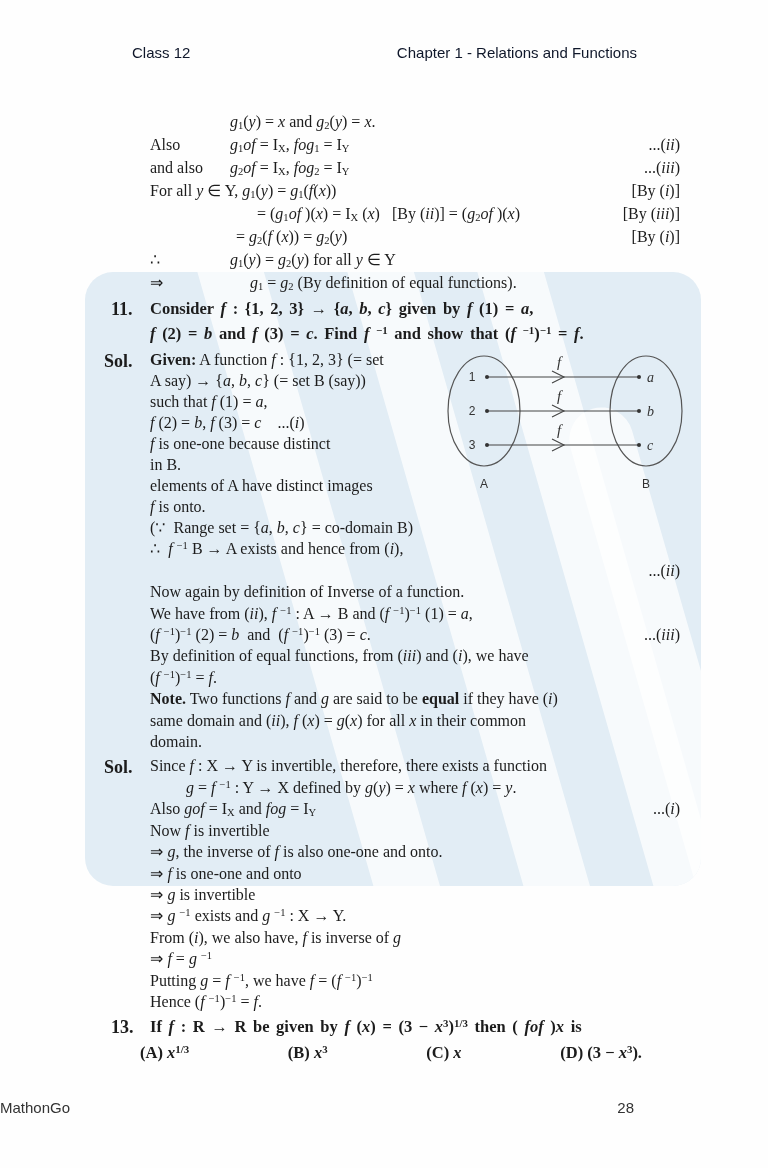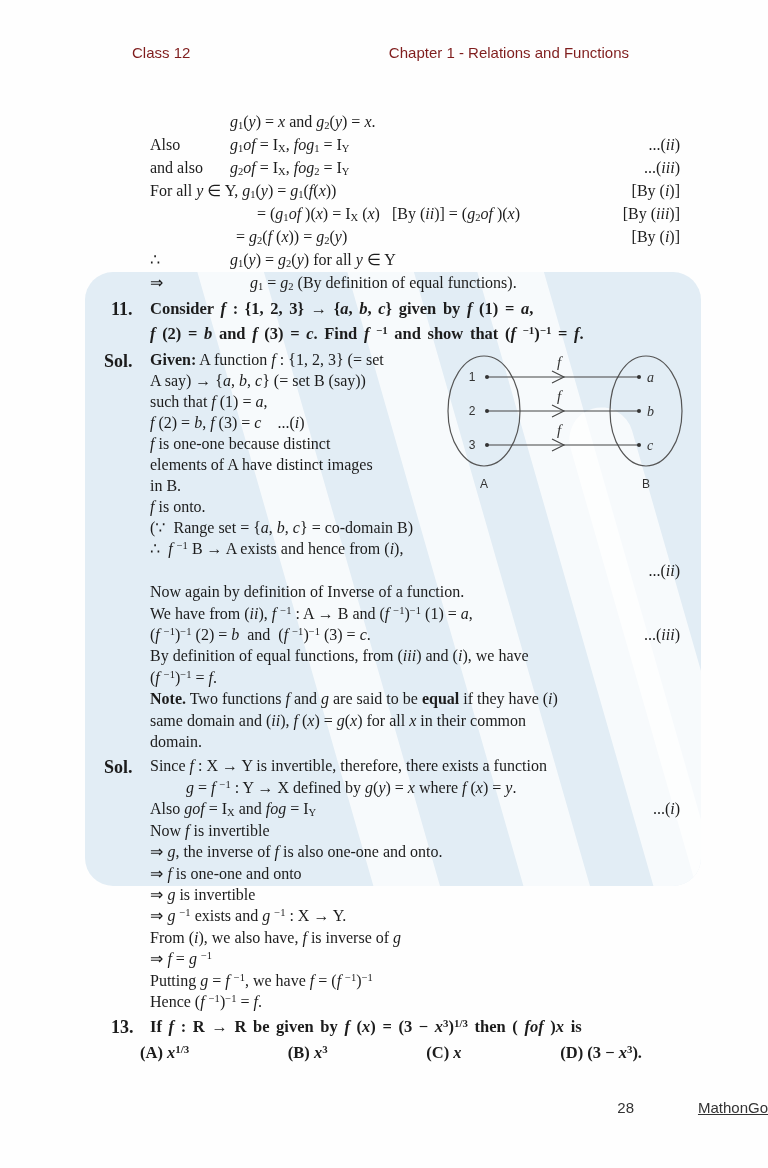--- a/index.html
+++ b/index.html
@@ -8,27 +8,27 @@
   
   .watermark{position:absolute;left:85px;top:272px;width:616px;height:614px;
              border-radius:28px;background:var(--wm,#e2edf5);overflow:hidden;z-index:0;}
   .stripe{position:absolute;top:-80px;width:64px;height:860px;
           background:rgba(255,255,255,0.72);border-radius:40px;transform:rotate(-16deg);}
   .stripe.s1{left:214px;}
   .stripe.s2{left:364px;}
   .stripe.s3{left:494px;}
   .stripe.s4{left:594px;top:120px;}
   
-  .header{position:absolute;top:44px;left:0;right:8px;height:20px;z-index:2;
-          font-family:"Liberation Sans",sans-serif;font-size:15px;color:#7f1d1d;}
+  .header{position:absolute;top:44px;left:0;right:0;height:20px;z-index:2;
+          font-family:"Liberation Sans",sans-serif;font-size:15px;color:#0f172a;}
   .header .hl{position:absolute;left:132px;top:0;}
   .header .hr{position:absolute;right:131px;top:0;}
   .footer{position:absolute;top:1099px;left:0;right:0;height:20px;z-index:2;
           font-family:"Liberation Sans",sans-serif;font-size:15px;color:#333;}
-  .fbrand{position:absolute;left:0;right:0;text-align:right;text-decoration:underline;}
+  .fbrand{position:absolute;left:0;right:0;text-align:left;}
   .fpage{position:absolute;right:134px;top:0;}
   
   .content{position:absolute;left:104px;top:110px;width:576px;z-index:2;font-size:16px;}
   .line{display:flex;align-items:baseline;line-height:22px;}
   .llabel{flex:0 0 80px;}
   .lnote{margin-left:auto;padding-left:8px;white-space:nowrap;}
   .eq{padding-left:46px;}
   .eq .line{line-height:23px;}
   .qrow{display:flex;margin-top:3px;}
   .marker{flex:0 0 46px;box-sizing:border-box;font-weight:bold;font-size:18px;line-height:24px;}
@@ -162,24 +162,24 @@
           <div class="line narrow">
             <span>such that <i>f</i> (1) = <i>a</i>,</span>
           </div>
           <div class="line narrow">
             <span><i>f</i> (2) = <i>b</i>, <i>f</i> (3) = <i>c</i>&nbsp;&nbsp;&nbsp;&nbsp;...(<i>i</i>)</span>
           </div>
           <div class="line narrow">
             <span><i>f</i> is one-one because distinct</span>
           </div>
           <div class="line narrow">
+            <span>in B.</span>
+          </div>
+          <div class="line narrow">
             <span>elements of A have distinct images</span>
-          </div>
-          <div class="line narrow">
-            <span>in B.</span>
           </div>
           <div class="line narrow">
             <span><i>f</i> is onto.</span>
           </div>
           <div class="line">
             <span>(∵&nbsp;&nbsp;Range set = {<i>a</i>, <i>b</i>, <i>c</i>} = co-domain B)</span>
           </div>
           <div class="line">
             <span>∴&nbsp;&nbsp;<i>f</i> <sup>−1</sup> B → A exists and hence from (<i>i</i>),</span>
           </div>

